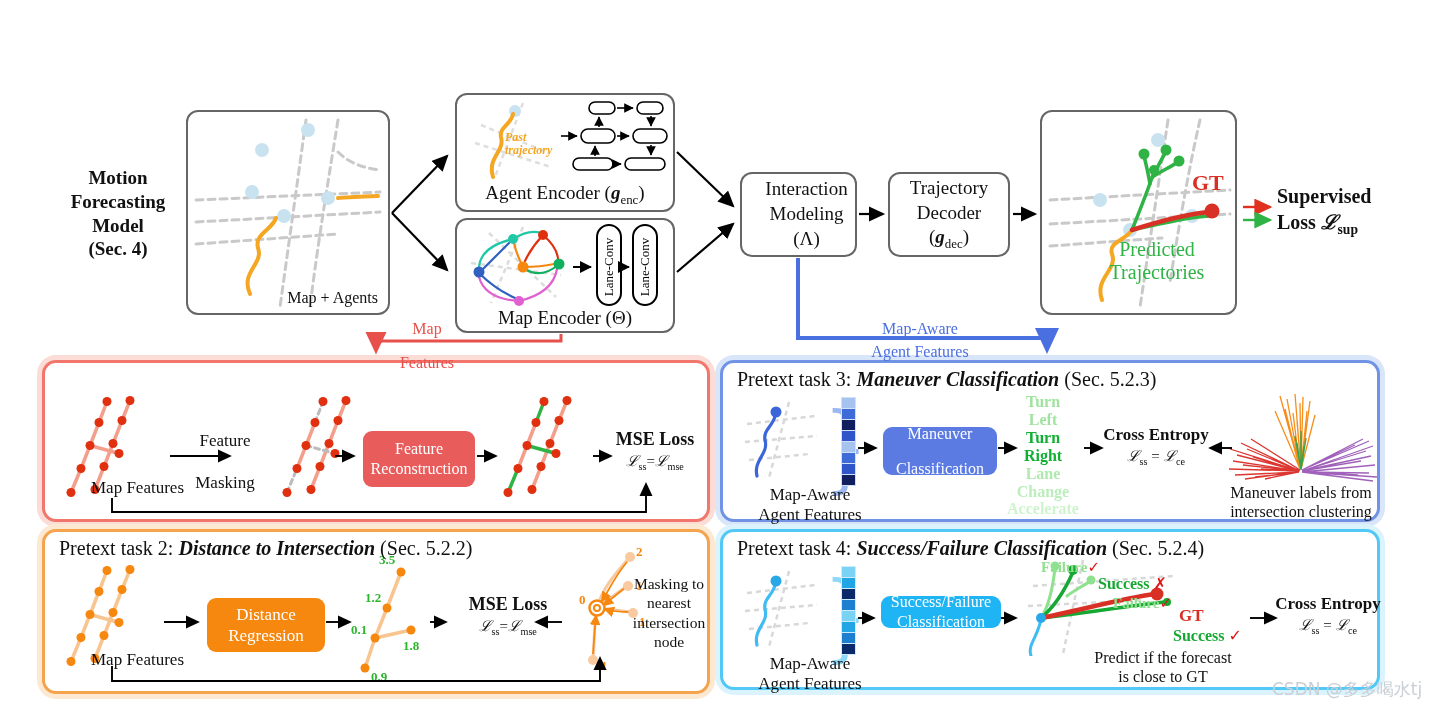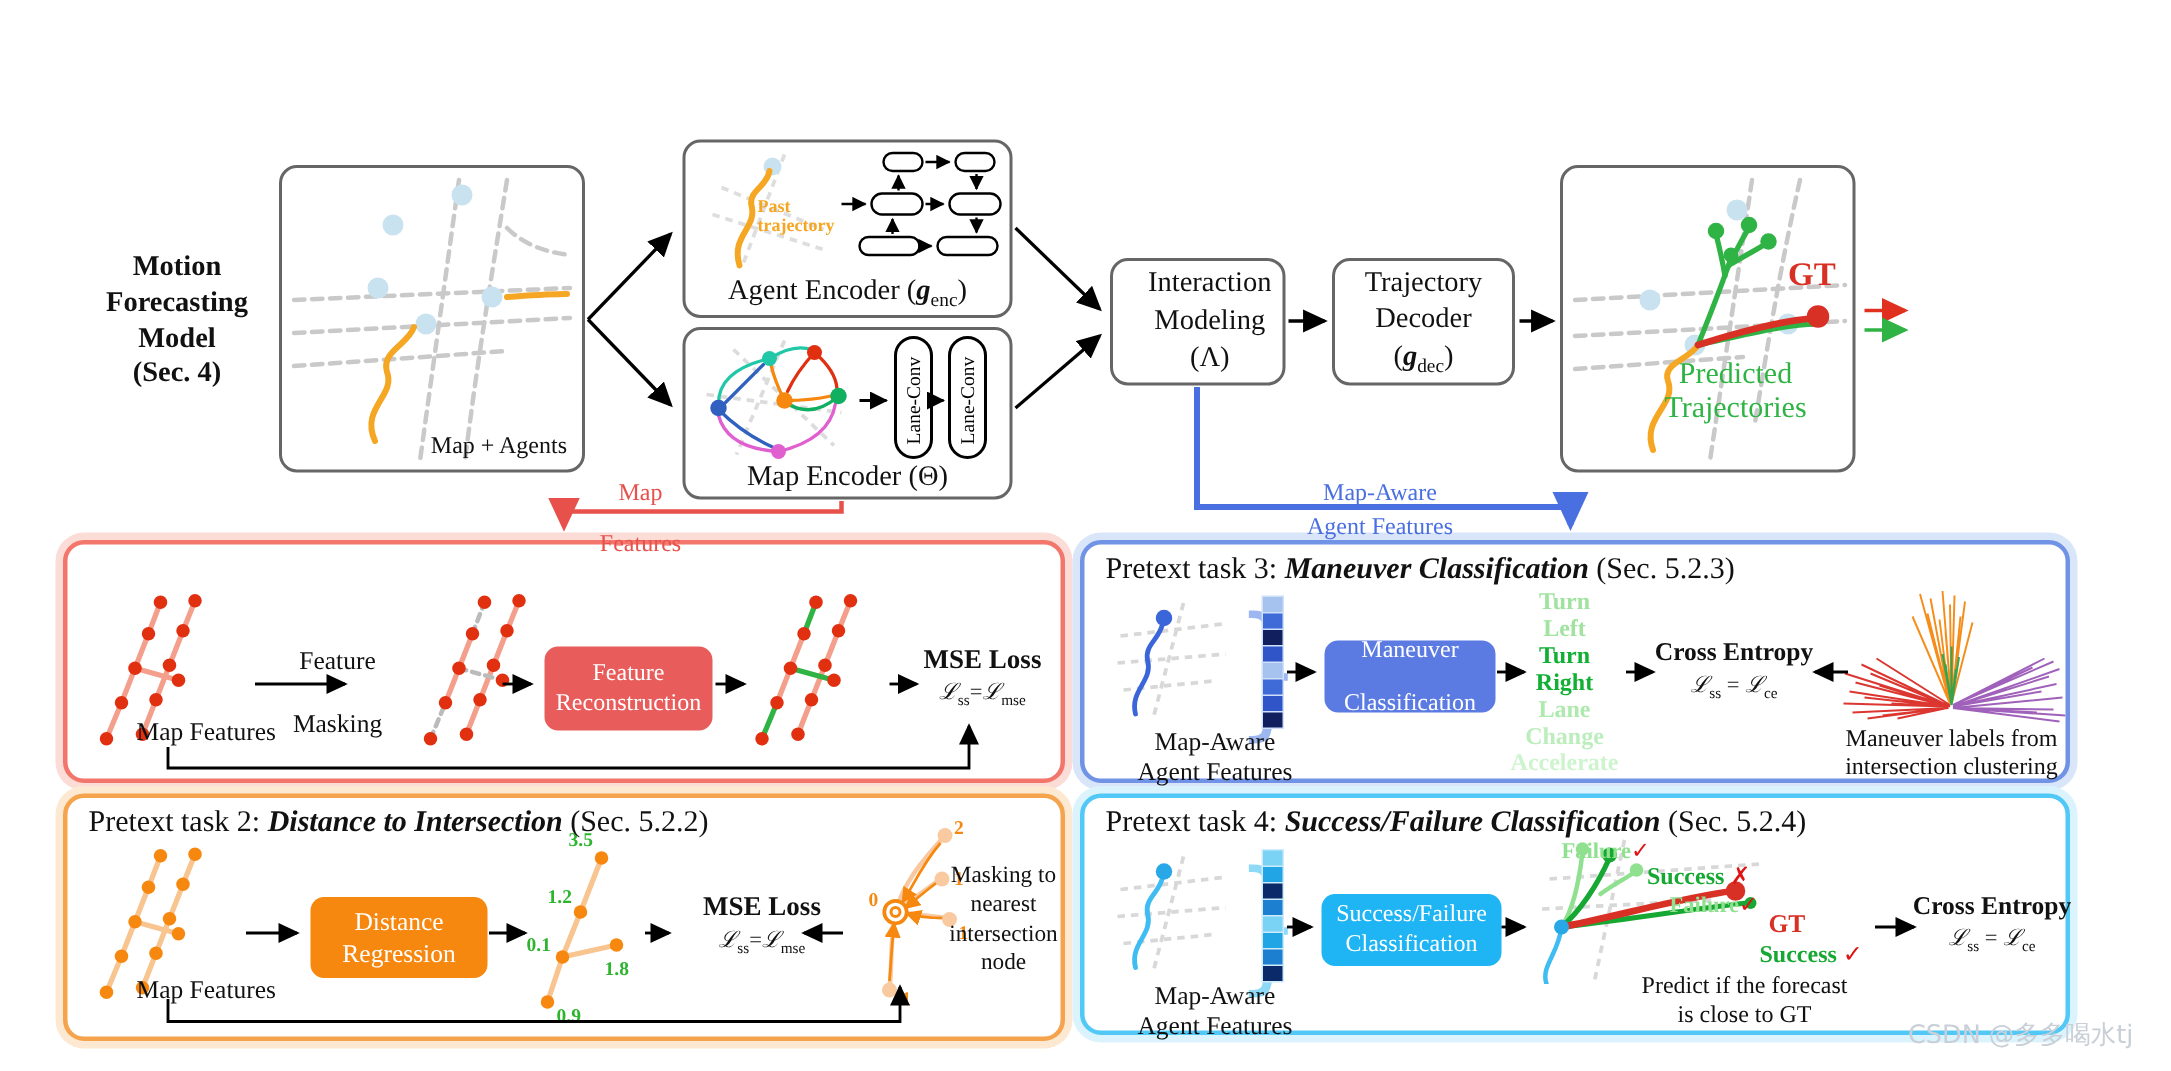--- a/index.html
+++ b/index.html
@@ -71,21 +71,21 @@
   <div class="abs box" style="left:455px;top:93px;width:220px;height:119px;">
     <svg class="svgabs" style="left:4px;top:2px;" width="100" height="86" viewBox="0 0 100 86">
       <g stroke="#DEDEDE" stroke-width="2.5" stroke-dasharray="5 4" fill="none">
         <path d="M62,6 L34,80"></path>
           <path d="M20,28 L88,56"></path>
           <path d="M14,46 L90,70"></path>
       </g>
       <circle cx="54" cy="14" r="6" fill="#C9E2F0"></circle>
       <path d="M32,80 C26,60 44,55 40,40 C38,30 50,28 52,17" stroke="#F5A623" stroke-width="4" fill="none" stroke-linecap="round"></path>
     </svg>
-    <div class="lbl bold" style="left:48px;top:36px;color:#F5A623;font-size:12px;line-height:1.1;">
+    <div class="lbl bold" style="left:48px;top:36px;color:#F5A623;font-size:12px;line-height:1.1;font-style:italic;">
       <div>Past</div>
         <div>trajectory</div>
     </div>
     <svg class="svgabs" style="left:102px;top:3px;" width="115" height="84" viewBox="0 0 115 84">
       <defs>
           <marker id="ma" markerWidth="7" markerHeight="7" refX="5.5" refY="3" orient="auto">
             <path d="M0,0 L6,3 L0,6 z" fill="#000"></path>
           </marker>
         </defs>
       <g fill="#fff" stroke="#000" stroke-width="1.6">
@@ -201,20 +201,24 @@
       <path d="M90,118 C115,110 145,102 168,100" stroke="#D93025" stroke-width="4.5" fill="none" stroke-linecap="round"></path>
       <circle cx="170" cy="99" r="7.5" fill="#D93025"></circle>
     </svg>
     <div class="lbl bold" style="left:150px;top:58px;color:#D93025;font-size:22px;">GT</div>
     <div class="lbl" style="left:40px;top:126px;width:150px;text-align:center;color:#2FB344;font-size:20px;line-height:1.15;">
       <div>Predicted</div>
         <div>Trajectories</div>
     </div>
   </div>
 
+  <div class="abs bold" style="left:1277px;top:183px;width:165px;font-size:20px;line-height:1.3;">
+    <div>Supervised</div>
+    <div><span>Loss</span>&nbsp;<span class="mL">ℒ</span><sub>sup</sub></div>
+  </div>
 
   <div class="lbl ctr" style="left:377px;top:320px;width:100px;color:#E8514B;font-size:16px;line-height:1.15;">
     <div>Map</div>
       <div style="margin-top:16px;">Features</div>
   </div>
   <div class="lbl ctr" style="left:855px;top:320px;width:130px;color:#4A6FE0;font-size:16px;line-height:1.15;">
     <div>Map-Aware</div>
       <div style="margin-top:5px;">Agent Features</div>
   </div>
 
@@ -503,21 +507,21 @@
       <div style="background:#7AD2F5"></div>
         <div style="background:#22A5E5"></div>
         <div style="background:#1C7FD0"></div>
         <div style="background:#0B2A6A"></div>
     </div>
     <div class="lbl ctr" style="left:4px;top:122px;width:166px;font-size:17px;line-height:1.15;">
       <div>Map-Aware</div>
         <div>Agent Features</div>
     </div>
 
-    <div class="abs pillbox" style="left:158px;top:64px;width:120px;height:48px;background:#1FB4F4;">
+    <div class="abs pillbox" style="left:158px;top:64px;width:120px;height:32px;background:#1FB4F4;">
       <div>Success/Failure</div>
         <div>Classification</div>
     </div>
 
     <svg class="svgabs" style="left:300px;top:24px;" width="200" height="100" viewBox="0 0 200 100">
       <g stroke="#D8D8D8" stroke-width="2.5" stroke-dasharray="5 4" fill="none">
         <path d="M60,4 L40,98"></path>
           <path d="M10,30 L150,20"></path>
           <path d="M5,50 L120,44"></path>
       </g>

